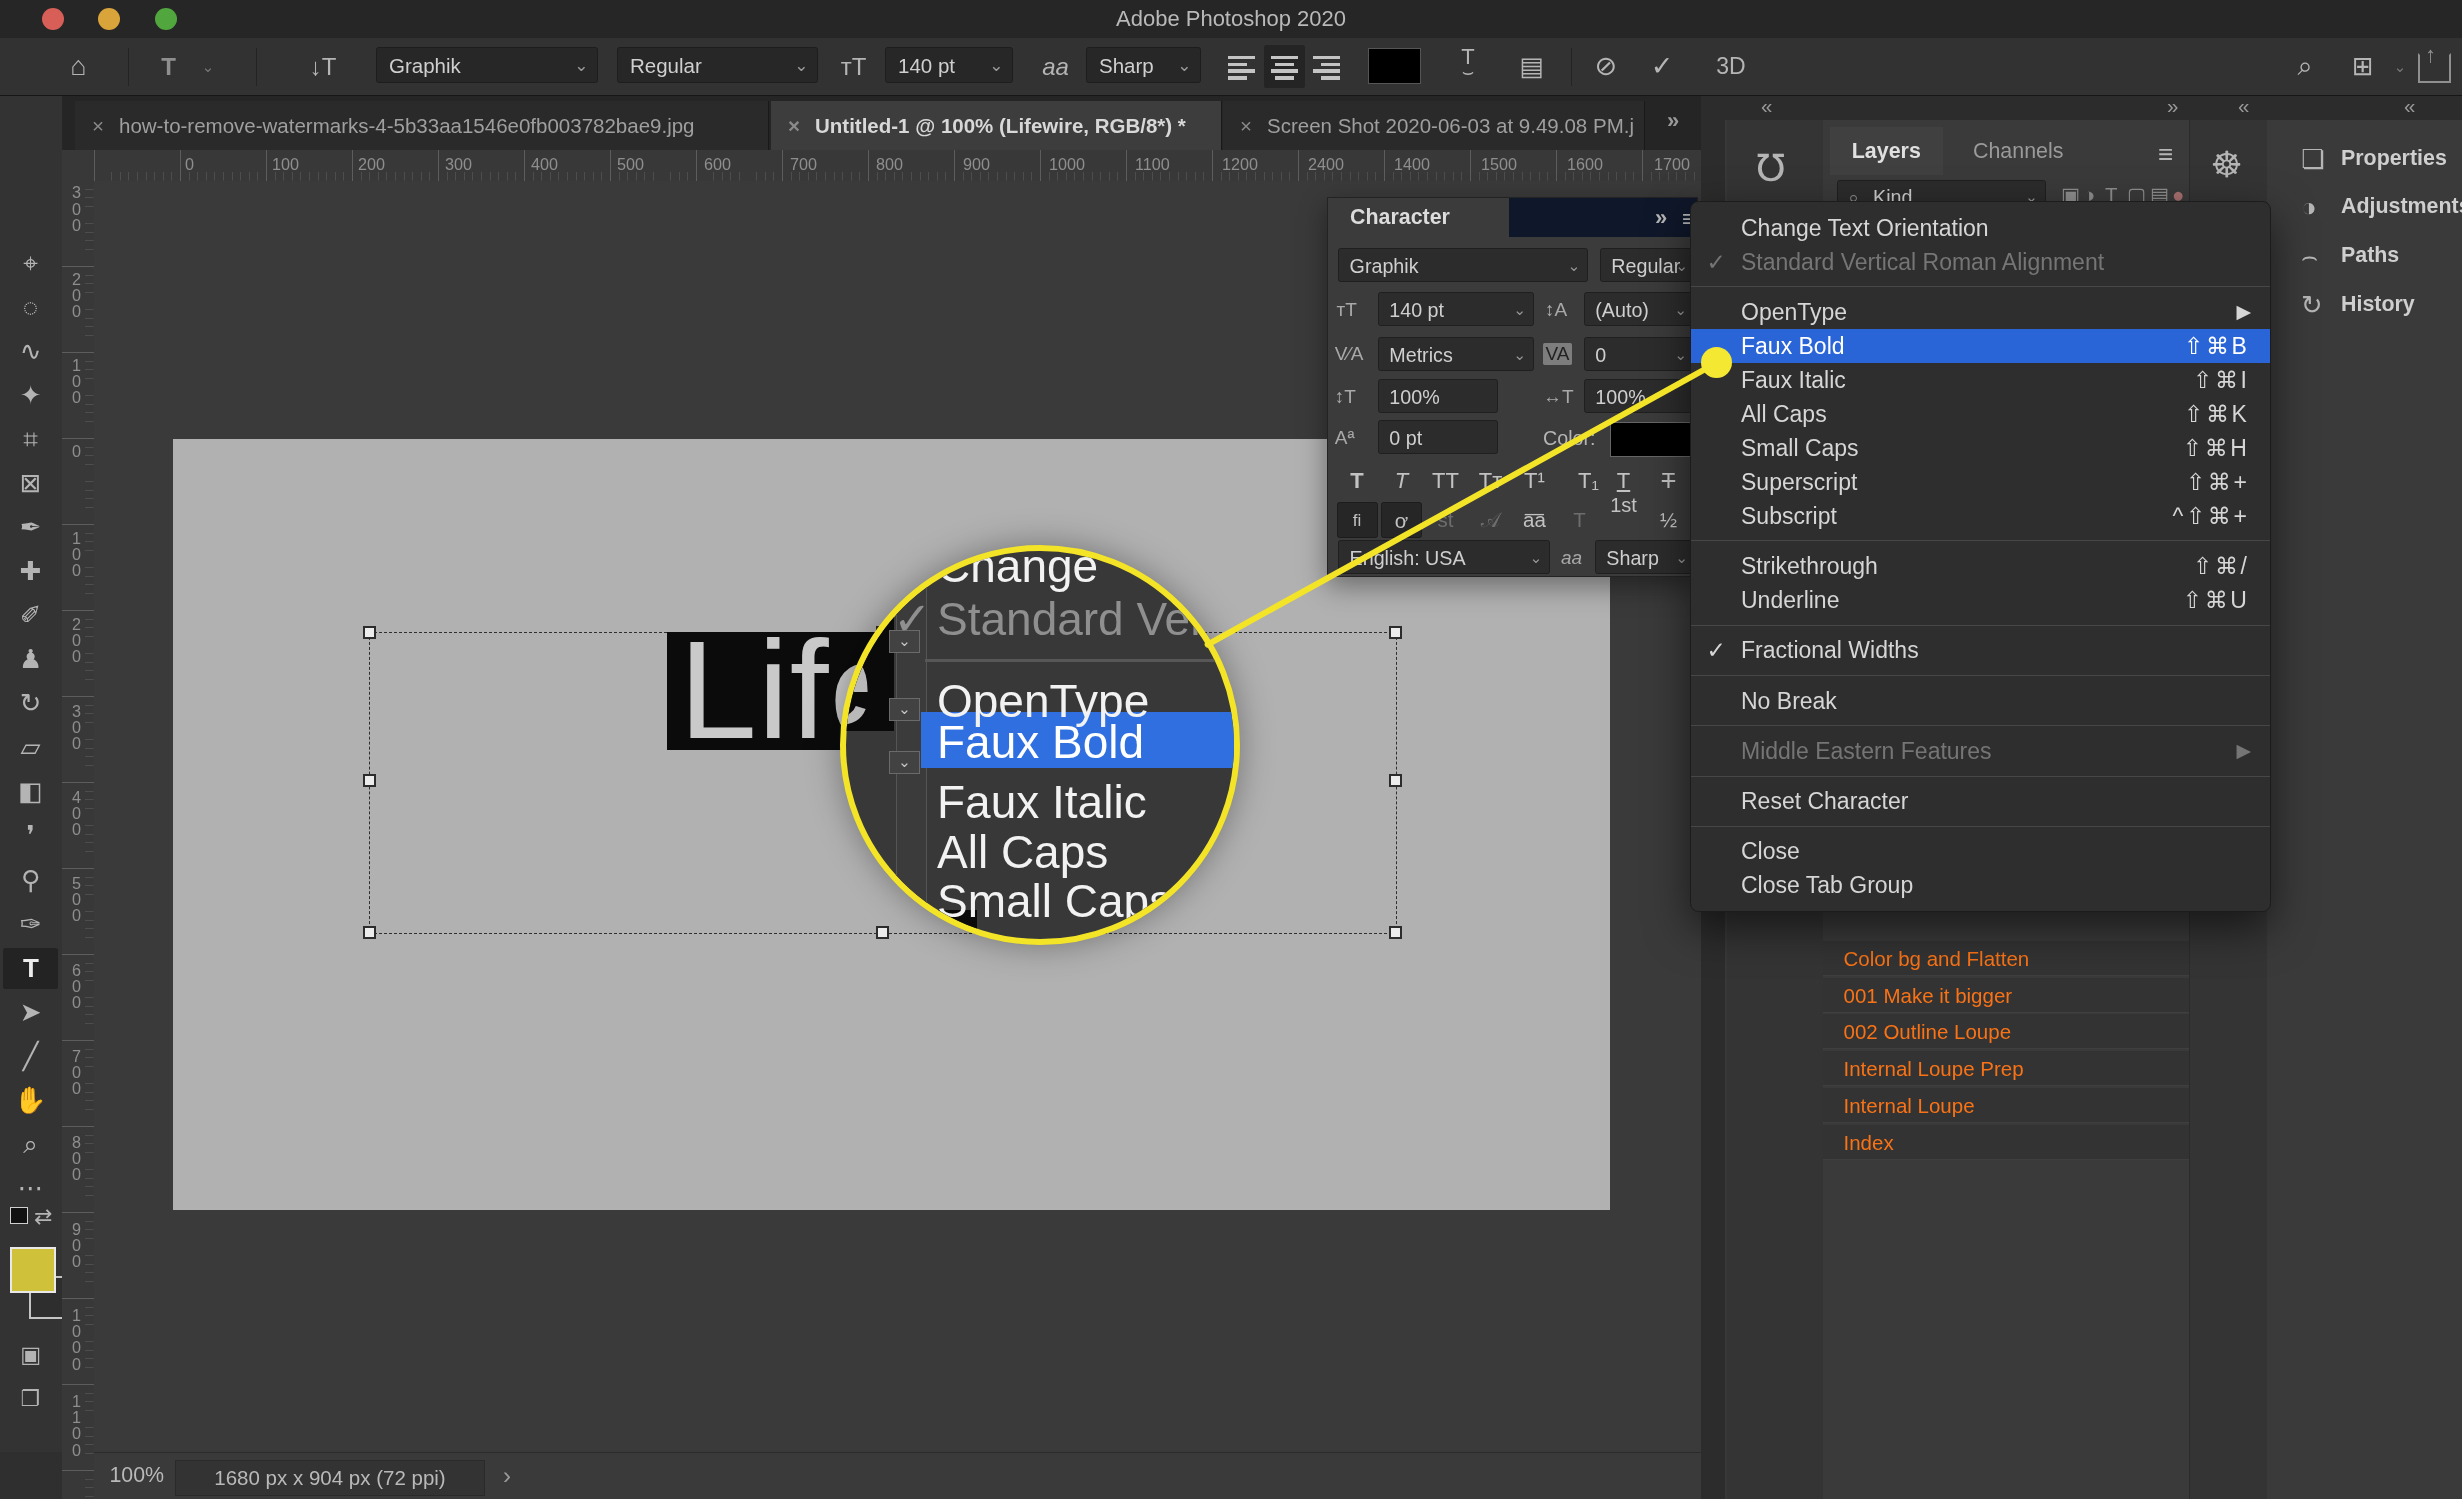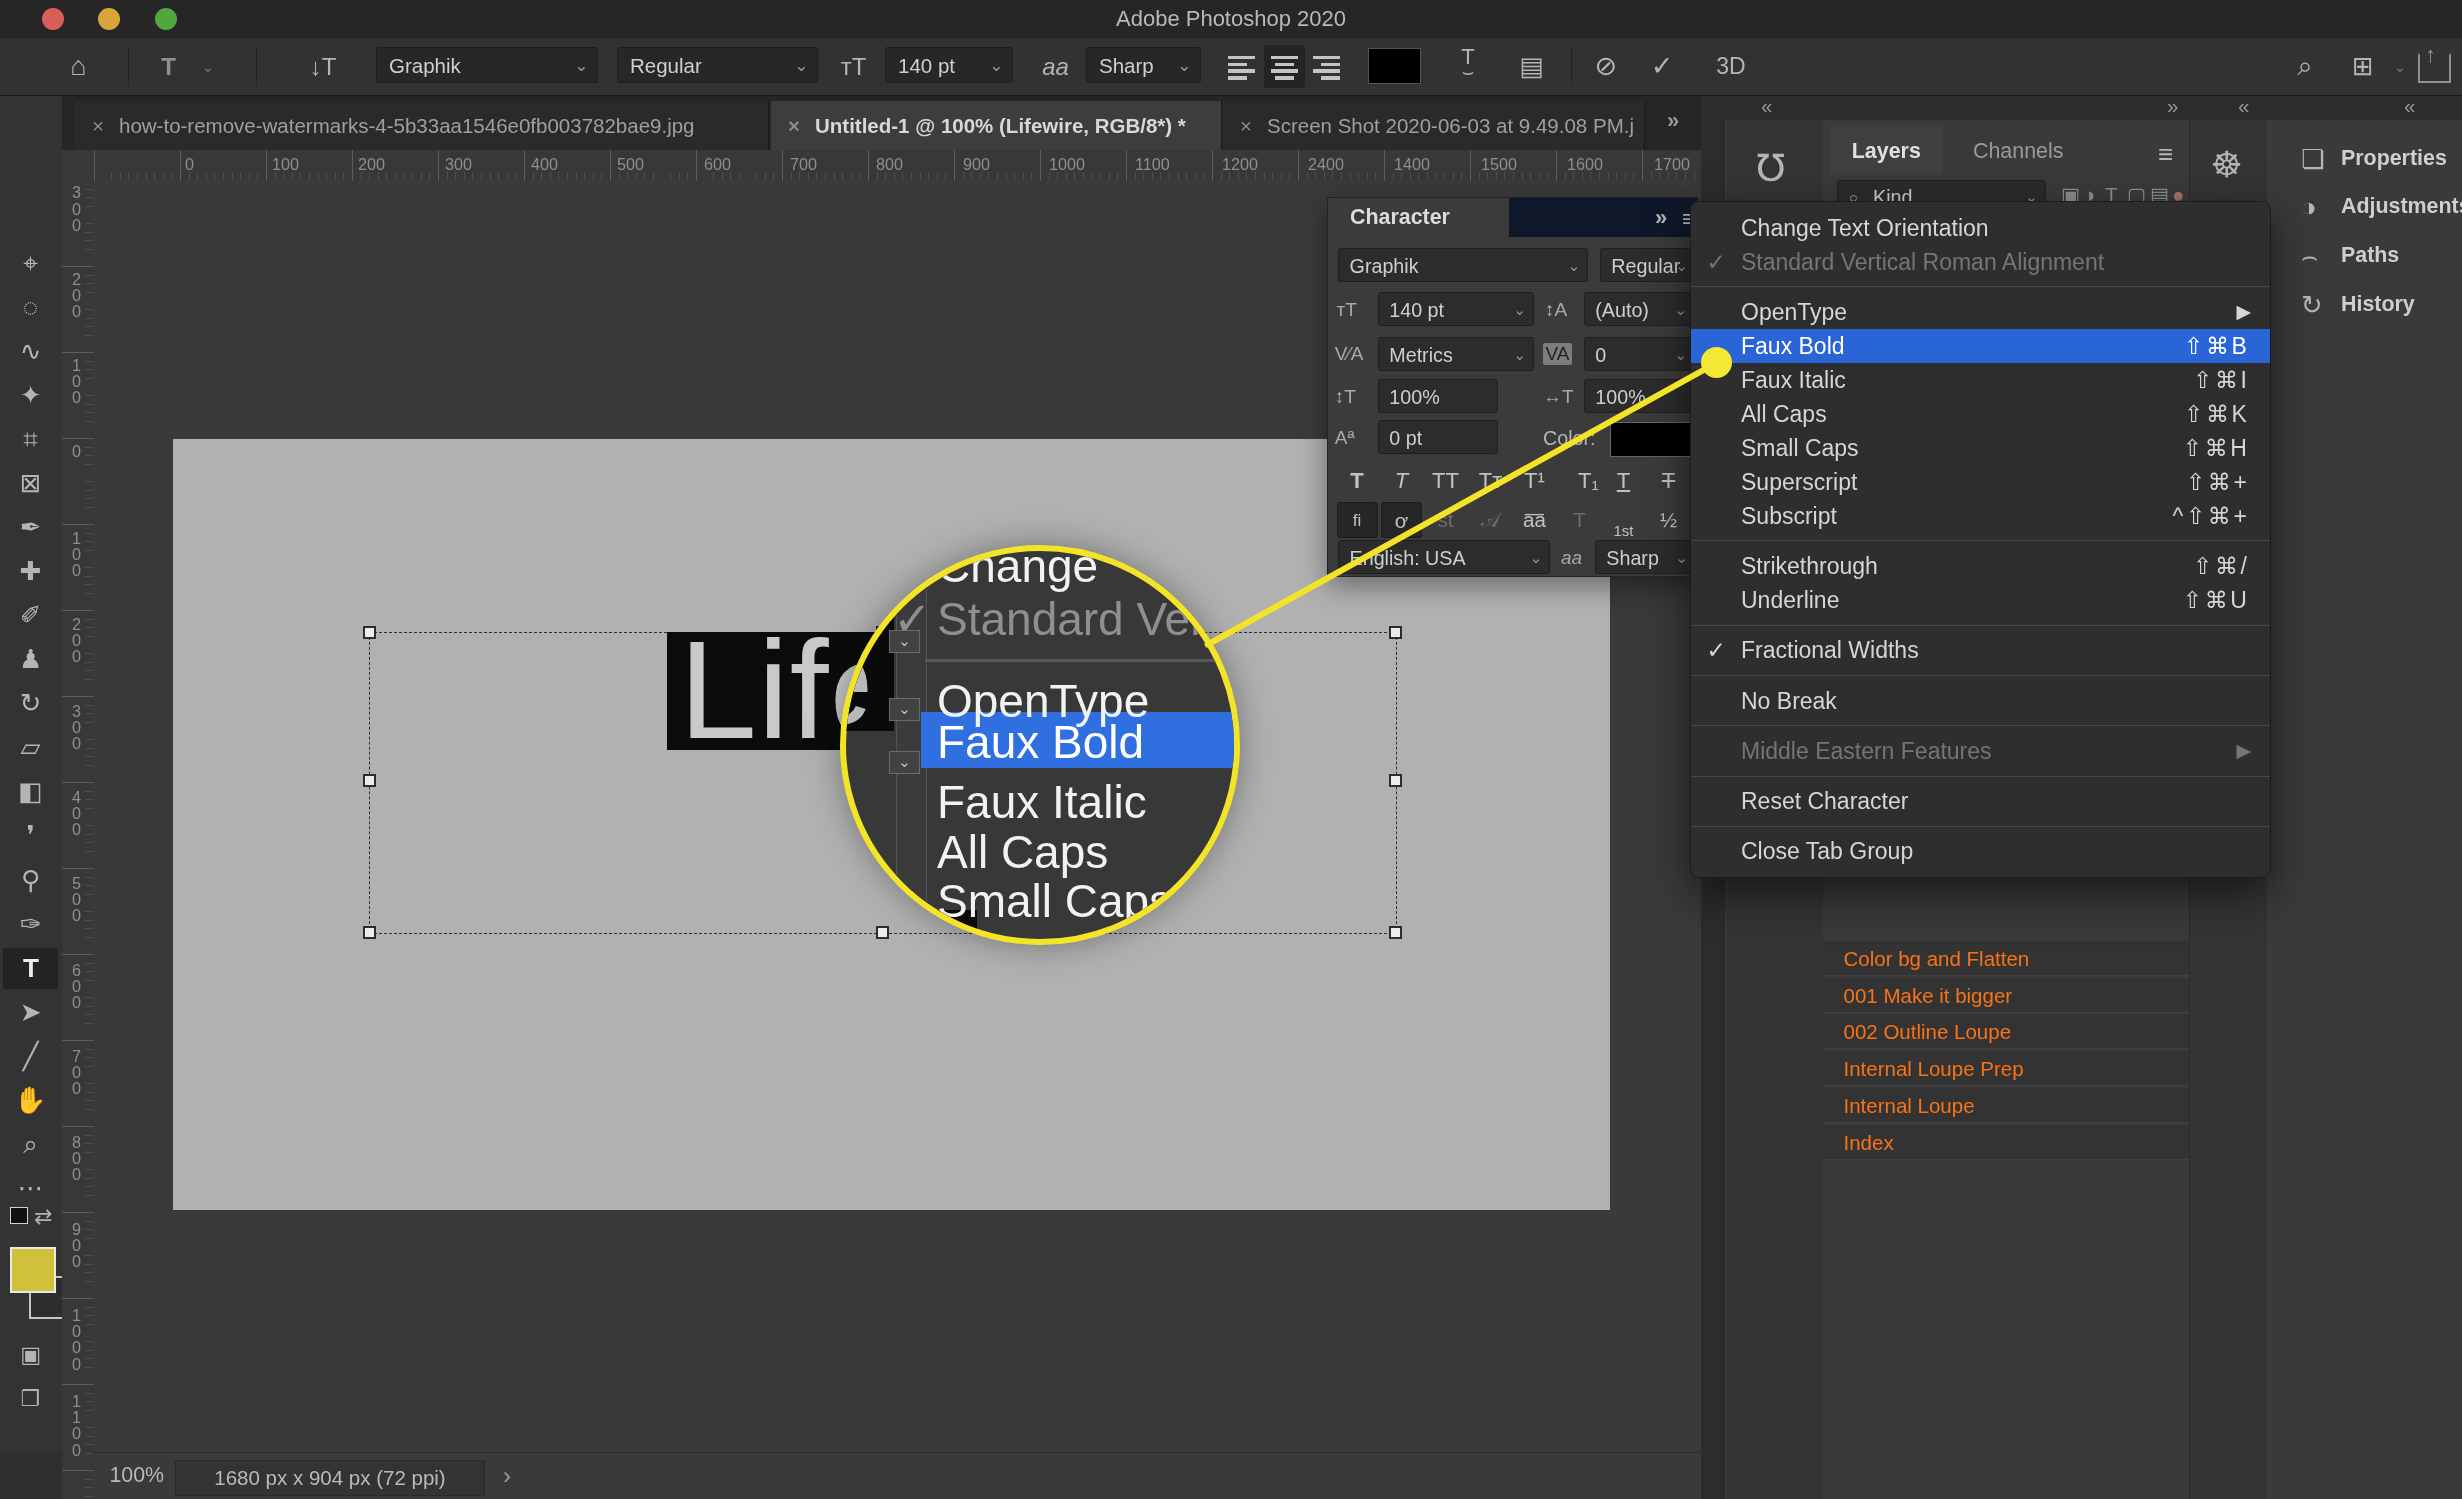--- a/index.html
+++ b/index.html
@@ -371,21 +371,21 @@
       <div class="abs cp-btn" style="left: 186px; top: 265px;">T¹</div>
       <div class="abs cp-btn" style="left: 240px; top: 265px;">T₁</div>
       <div class="abs cp-btn" style="left: 275px; top: 265px; text-decoration: underline;">T</div>
       <div class="abs cp-btn" style="left: 320px; top: 265px; text-decoration: line-through;">T</div>
       <div class="abs cp-btn on" style="left: 8.5px; top: 304px; font-size: 17px;">fi</div>
       <div class="abs cp-btn on" style="left: 53px; top: 304px; font-size: 20.5px;">ơ</div>
       <div class="abs cp-btn dim" style="left: 97px; top: 304px; font-size: 20.5px;">st</div>
       <div class="abs cp-btn dim" style="left: 142px; top: 304px; font-size: 20.5px;">𝒜</div>
       <div class="abs cp-btn" style="left: 186px; top: 304px; font-size: 20.5px;">a͞a</div>
       <div class="abs cp-btn dim" style="left: 231px; top: 304px; font-size: 20.5px;">T</div>
-      <div class="abs cp-btn" style="left: 275px; top: 315px; font-size: 15px;">1st</div>
+      <div class="abs cp-btn" style="left: 275px; top: 289px; font-size: 20px;">1st</div>
       <div class="abs cp-btn" style="left: 320px; top: 304px; font-size: 20.5px;">½</div>
     </div>
 
   <div class="abs" id="dockdivider"></div>
   <div class="abs" id="dock"></div>
   <div class="abs" id="dock-top">
     <div class="abs lilbtn" style="left:60px;">«</div>
     <div class="abs lilbtn" style="left:466px;">»</div>
     <div class="abs lilbtn" style="left:537px;">«</div>
     <div class="abs lilbtn" style="left:703px;">«</div>
@@ -459,20 +459,21 @@
       <div class="mi"><span>Underline</span><span class="sc">⇧⌘U</span></div>
       <div class="msep"></div>
       <div class="mi"><span class="ck">✓</span><span>Fractional Widths</span></div>
       <div class="msep"></div>
       <div class="mi"><span>No Break</span></div>
       <div class="msep"></div>
       <div class="mi dis"><span>Middle Eastern Features</span><span class="sub">▶</span></div>
       <div class="msep"></div>
       <div class="mi"><span>Reset Character</span></div>
       <div class="msep"></div>
+      <div class="mi"><span>Close</span></div>
       <div class="mi"><span>Close Tab Group</span></div>
     </div>
 
   <div class="abs" id="callout-line" style="left:1205px;top:643px;width:584px;transform:rotate(-28.97deg);"></div>
   <div class="abs" id="mag">
     <div class="abs" style="left:0;top:60px;width:48px;height:120px;background:#0a0a0a;overflow:hidden;">
       <span style="position:absolute;left:-44px;top:-5.1px;color:#b9b9b9;font-size:128px;">e</span>
     </div>
     <div class="abs" style="left:3.4px;top:359px;width:128px;height:58px;background:#0a0a0a;"></div>
     <div class="abs" id="mag-strip"></div>

